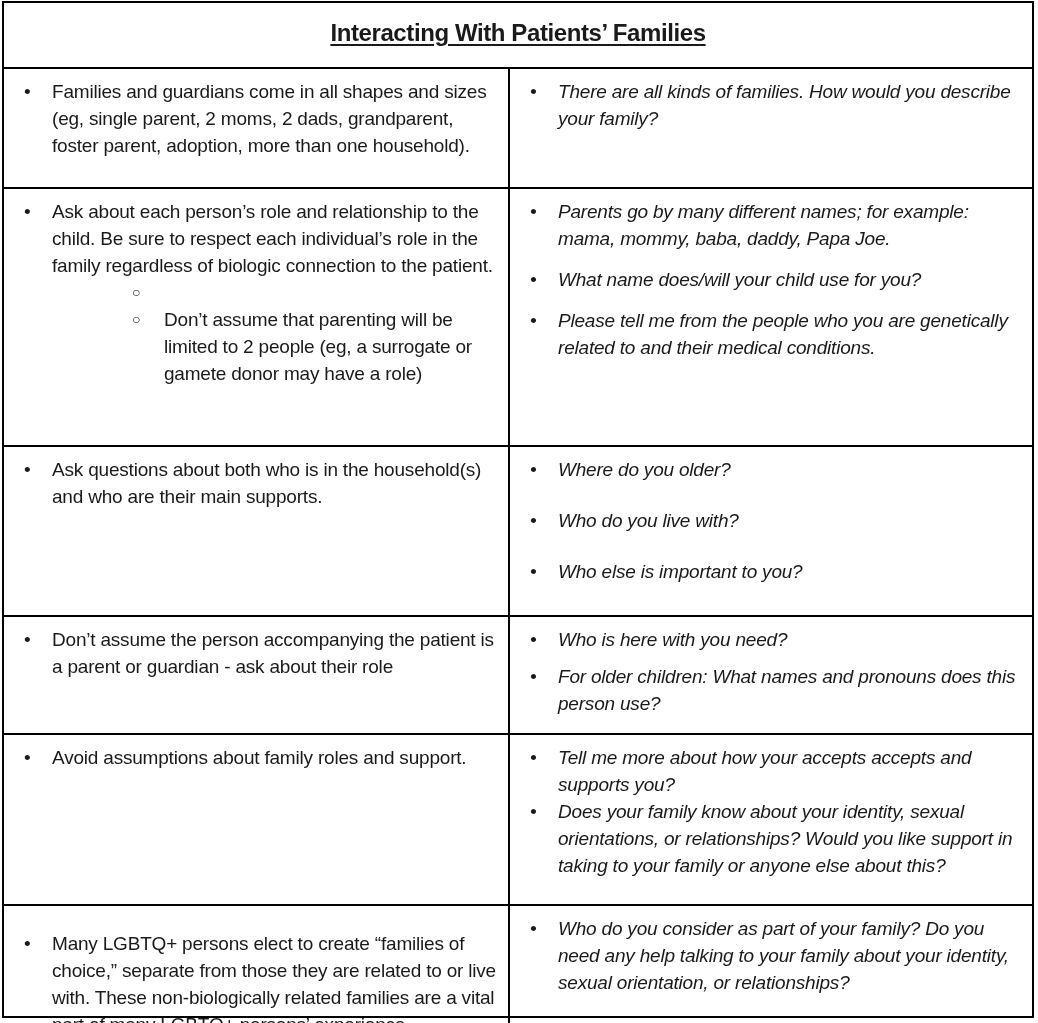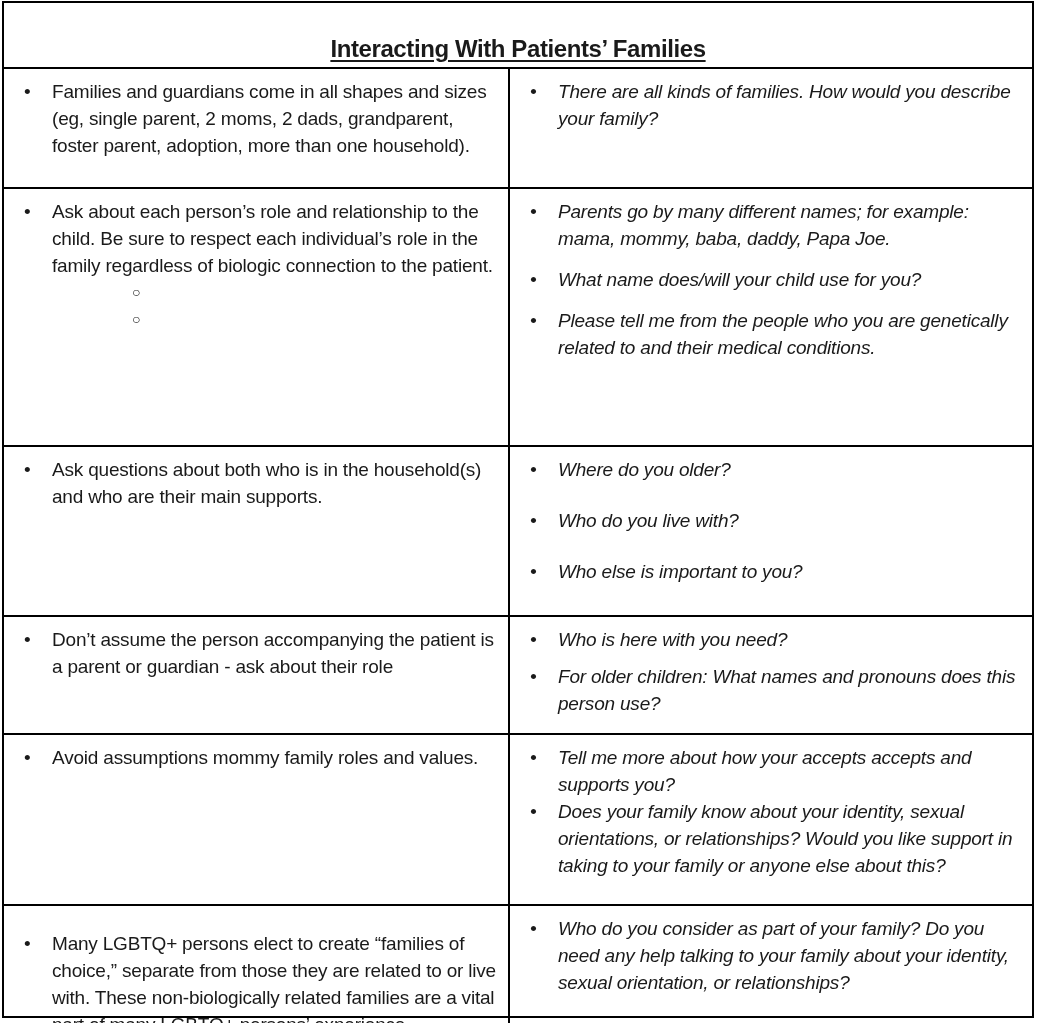--- a/index.html
+++ b/index.html
@@ -21,21 +21,21 @@
     flex-direction: column;
     box-sizing: border-box;
   }
   .title-row {
     height: 66px;
     flex: 0 0 66px;
     border-bottom: 2px solid #000;
     display: flex;
     align-items: flex-end;
     justify-content: center;
-    padding-bottom: 4px;
+    padding-bottom: 20px;
     box-sizing: border-box;
   }
   .doc-title {
     font-size: 24px;
     font-weight: bold;
     letter-spacing: -0.4px;
     text-decoration: underline;
     text-underline-offset: 3px;
   }
   .rows { flex: 1 1 auto; display: flex; flex-direction: column; }
@@ -108,20 +108,21 @@
             <ul class="blist">
               <li class="bullet l1">
                 <span class="marker">•</span>
                 <span class="btext">Ask about each person’s role and relationship to the child. Be sure to respect each individual’s role in the family regardless of biologic connection to the patient.</span>
               </li>
               <li class="bullet l2">
                 <span class="marker">○</span>
               </li>
               <li class="bullet l2">
                 <span class="marker">○</span>
+                <span class="btext">Don’t assume that parenting will be limited to 2 people (eg, a surrogate or gamete donor may have a role)</span>
               </li>
             </ul>
           </div>
           <div class="cell right">
             <ul class="blist">
               <li class="bullet l1">
                 <span class="marker">•</span>
                 <span class="btext">Parents go by many different names; for example: mama, mommy, baba, daddy, Papa Joe.</span>
               </li>
               <li class="bullet l1">
@@ -181,21 +182,21 @@
                 <span class="btext">For older children: What names and pronouns does this person use?</span>
               </li>
             </ul>
           </div>
         </div>
         <div class="row">
           <div class="cell left">
             <ul class="blist">
               <li class="bullet l1">
                 <span class="marker">•</span>
-                <span class="btext">Avoid assumptions mommy family roles and values.</span>
+                <span class="btext">Avoid assumptions about family roles and support.</span>
               </li>
             </ul>
           </div>
           <div class="cell right">
             <ul class="blist">
               <li class="bullet l1">
                 <span class="marker">•</span>
                 <span class="btext">Tell me more about how your accepts accepts and supports you?</span>
               </li>
               <li class="bullet l1">

